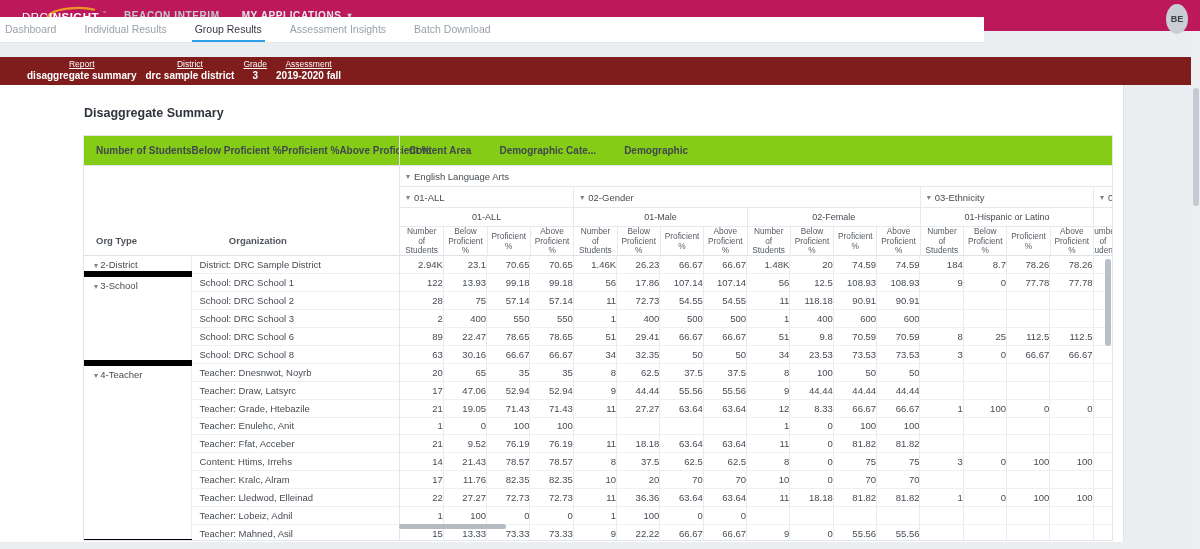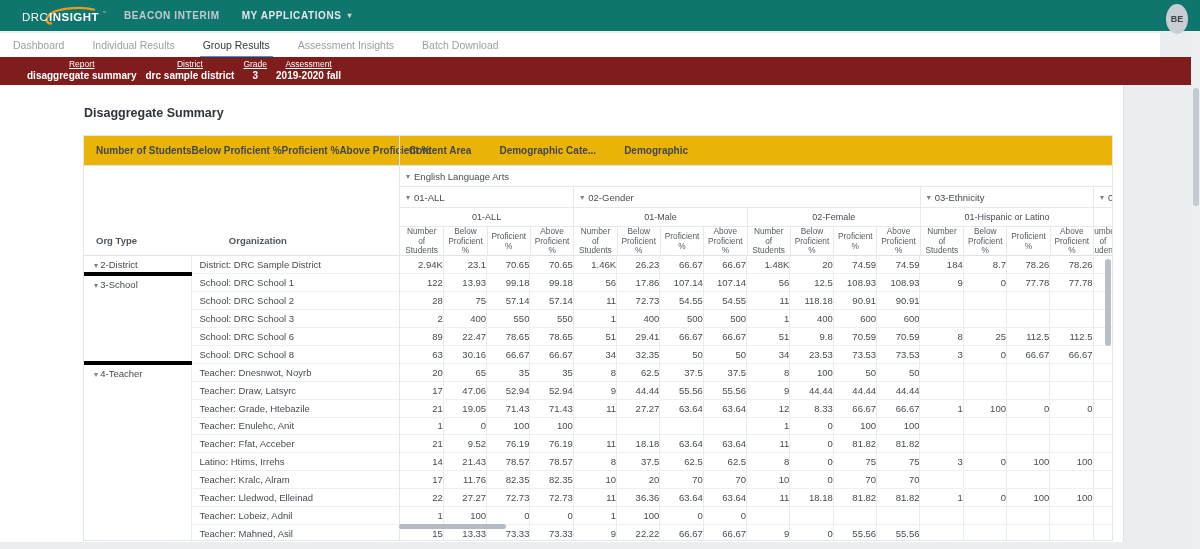--- a/index.html
+++ b/index.html
@@ -1,44 +1,44 @@
 <!DOCTYPE html>
 <html><head>
 <meta charset="utf-8">
 <style>
   html,body{margin:0;padding:0;}
   body{font-family:"Liberation Sans",sans-serif;}
   .stage{position:relative;width:1200px;height:549px;overflow:hidden;background:#ebeef1;}
 
   
-  .topnav{position:absolute;left:0;top:0;width:1200px;height:31px;background:#0f766e;display:flex;align-items:center;}
+  .topnav{position:absolute;left:0;top:0;width:1200px;height:31px;background:#be185d;display:flex;align-items:center;}
   .logo{display:flex;align-items:center;margin-left:18px;}
   .brand-extra{color:#c3c9cf;font-size:10px;font-weight:700;letter-spacing:.6px;margin-left:14px;}
   .appmenu{color:#e3e6ea;font-size:10px;font-weight:700;letter-spacing:.6px;margin-left:22px;display:flex;align-items:center;gap:6px;cursor:pointer;}
   .appmenu .caret{font-size:8px;color:#cfd4d9;}
   .avatar{position:absolute;right:12px;top:4px;width:22px;height:30px;border-radius:50%;background:#c9ced4;color:#3a4148;font-size:9px;font-weight:700;display:flex;align-items:center;justify-content:center;}
 
   
-  .subnav{position:absolute;left:0;top:33px;width:1160px;height:26px;background:#fff;border-bottom:1px solid #e4e6e9;display:flex;align-items:stretch;padding-left:10px;box-sizing:border-box;}
+  .subnav{position:absolute;left:0;top:17px;width:984px;height:26px;background:#fff;border-bottom:1px solid #e4e6e9;display:flex;align-items:stretch;padding-left:2px;box-sizing:border-box;}
   .tab{display:flex;align-items:center;padding:0 3px;margin-right:22px;font-size:10.5px;color:#9aa1a8;cursor:pointer;border-bottom:2px solid transparent;box-sizing:border-box;}
   .tab.active{color:#343a41;font-weight:400;border-bottom:2px solid #2ba0ea;}
 
   
   .graybar{position:absolute;left:0;top:57px;width:1200px;height:28px;background:#7f1d1d;display:flex;align-items:center;padding-left:27px;box-sizing:border-box;}
   .bc-group{display:flex;flex-direction:column;align-items:center;margin-right:9px;line-height:1.15;}
   .bc-label{font-size:8.5px;color:#fbfbfb;text-decoration:underline;}
   .bc-value{font-size:10px;font-weight:700;color:#ffffff;white-space:nowrap;}
 
   
   .card{position:absolute;left:0;top:85px;width:1123px;height:457px;background:#ffffff;border-right:1px solid #e0e4e8;}
   .page-title{position:absolute;left:84px;top:21px;font-size:12.5px;font-weight:700;color:#2f353c;}
 
   
   .tablewrap{position:absolute;left:83px;top:50px;width:1030px;height:406px;border:1px solid #e2e5e9;box-sizing:border-box;background:#fff;overflow:hidden;}
-  .chips-row{display:flex;height:30px;background:#eab308;border-bottom:1px solid #e2e5e9;box-sizing:border-box;font-size:10px;font-weight:700;color:#40474e;}
+  .chips-row{display:flex;height:30px;background:#84cc16;border-bottom:1px solid #e2e5e9;box-sizing:border-box;font-size:10px;font-weight:700;color:#40474e;}
   .chips-left{width:315px;display:flex;align-items:center;justify-content:space-between;padding:0 14px 0 12px;box-sizing:border-box;}
   .chips-right{flex:1;display:flex;align-items:center;gap:28px;padding-left:9px;border-left:1px solid #e2e5e9;box-sizing:border-box;}
   .chip{white-space:nowrap;cursor:pointer;}
 
   .grid-body{display:flex;height:376px;}
   .left-pane{width:315px;box-sizing:border-box;}
   .right-pane{flex:1;border-left:1px solid #e2e5e9;box-sizing:border-box;overflow:hidden;}
 
   .left-head{height:90px;border-bottom:1px solid #dfe3e7;box-sizing:border-box;display:flex;align-items:flex-end;gap:44px;}
   .lh-cell{font-size:9.5px;font-weight:600;color:#4e555c;padding-bottom:9px;box-sizing:border-box;}
@@ -53,21 +53,21 @@
   .row-subgroups{height:19px;display:flex;border-bottom:1px solid #e7eaec;box-sizing:border-box;}
   .sgcell{display:flex;align-items:center;justify-content:center;font-size:9px;box-sizing:border-box;border-left:1px solid #e7eaec;overflow:hidden;white-space:nowrap;}
   .sgcell:first-child{border-left:none;}
   .row-colheads{height:29px;display:flex;box-sizing:border-box;}
   .chcell{display:flex;flex-direction:column;align-items:center;justify-content:center;font-size:8.3px;line-height:1.18;color:#555b62;box-sizing:border-box;border-left:1px solid #e7eaec;overflow:hidden;text-align:center;}
   .chcell:first-child{border-left:none;}
   .caret{font-size:8px;color:#7d838a;cursor:pointer;}
 
   table.grid{border-collapse:collapse;table-layout:fixed;}
   table.grid td{height:17.9px;padding:0;font-size:9.5px;color:#464c53;box-sizing:border-box;overflow:hidden;white-space:nowrap;}
-  .left-table td.org{vertical-align:top;padding:3px 0 0 10px;border-right:1px solid #e9ebee;border-bottom:4px solid #000000;}
+  .left-table td.org{vertical-align:top;padding:3px 0 0 10px;border-right:1px solid #e9ebee;border-bottom:6px solid #000000;}
   .left-table td.orgname{padding-left:8px;border-bottom:1px solid #eef0f2;}
   .data-table td{text-align:right;padding-right:10px;border-left:1px solid #e9ebee;border-bottom:1px solid #eef0f2;}
   .data-table td:first-child{border-left:none;}
   .data-table td.partial{padding-right:0;}
 
   
   .hthumb{position:absolute;left:315px;top:388px;width:107px;height:5px;border-radius:3px;background:#b4bbc3;cursor:pointer;}
   .vthumb{position:absolute;left:1021px;top:123px;width:6px;height:87px;border-radius:3px;background:#b8bfc8;cursor:pointer;}
   .pagescroll{position:absolute;right:0;top:31px;width:9px;height:518px;background:#edeff1;}
   .pagescroll .thumb{position:absolute;left:1.5px;top:57px;width:6px;height:118px;border-radius:3px;background:#c4cad1;cursor:pointer;}
@@ -183,21 +183,21 @@
                 <tr>
                   <td class="orgname">Teacher: Grade, Htebazile</td>
                 </tr>
                 <tr>
                   <td class="orgname">Teacher: Enulehc, Anit</td>
                 </tr>
                 <tr>
                   <td class="orgname">Teacher: Ffat, Acceber</td>
                 </tr>
                 <tr>
-                  <td class="orgname">Latino: Htims, Irrehs</td>
+                  <td class="orgname">Content: Htims, Irrehs</td>
                 </tr>
                 <tr>
                   <td class="orgname">Teacher: Kralc, Alram</td>
                 </tr>
                 <tr>
                   <td class="orgname">Teacher: Lledwod, Elleinad</td>
                 </tr>
                 <tr>
                   <td class="orgname">Teacher: Lobeiz, Adnil</td>
                 </tr>

